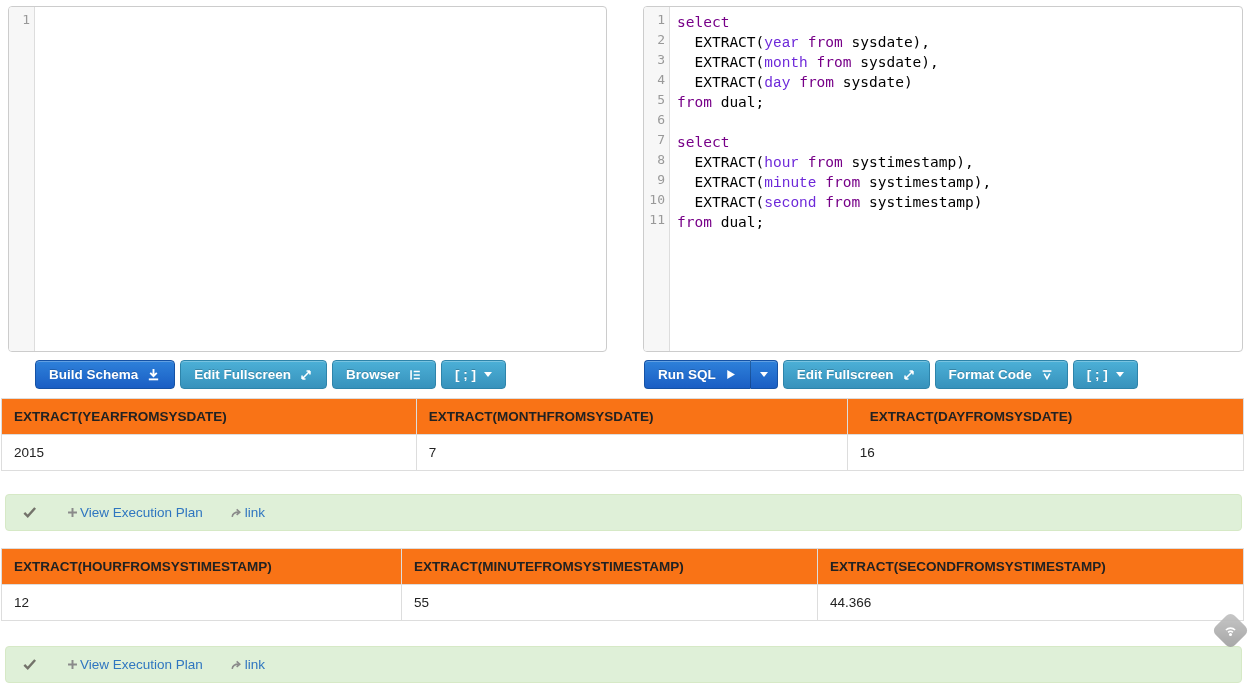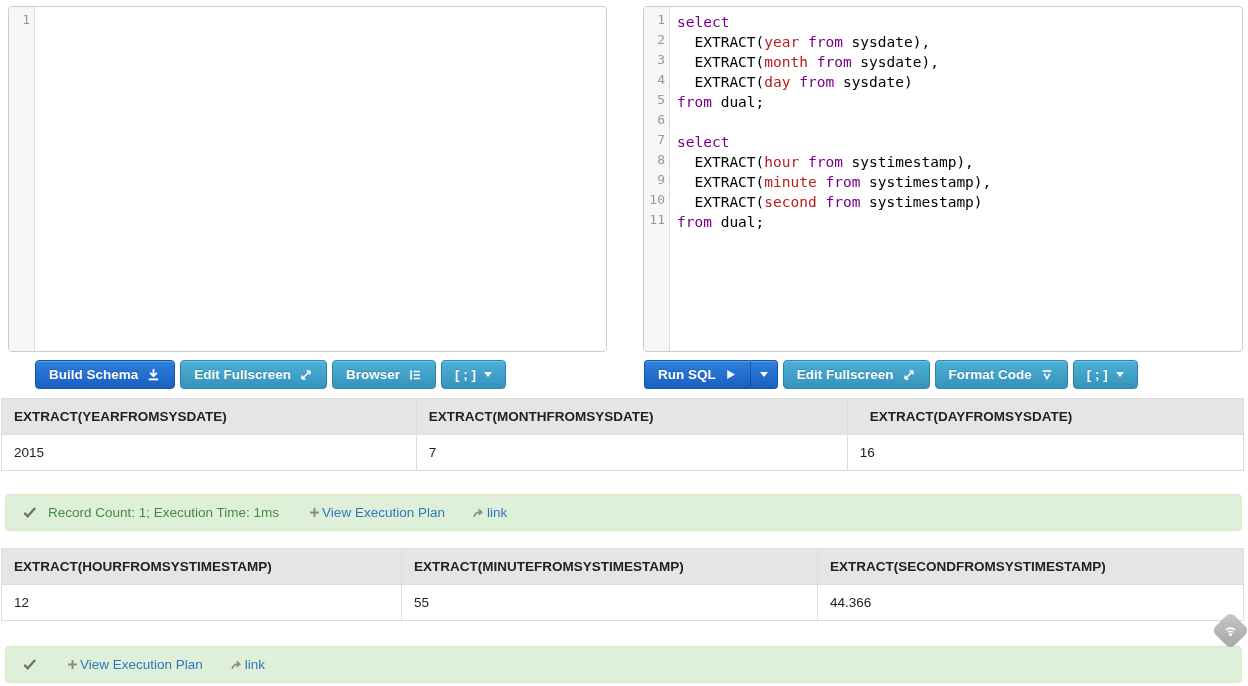--- a/index.html
+++ b/index.html
@@ -11,21 +11,21 @@
             background:#fff; display:flex; overflow:hidden; }
   .editor.schema { left:8px;  width:599px; }
   .editor.query  { left:643px; width:600px; }
   .gutter { width:26px; background:#f7f7f7; border-right:1px solid #ddd; padding:5px 4px 0 0;
             text-align:right; flex:none; }
   .ln { height:20px; line-height:20px; font:13px "DejaVu Sans Mono", monospace; color:#999; }
   .code { padding:5px 0 0 7px; font:14.5px/20px "DejaVu Sans Mono", monospace; color:#000;
           white-space:pre; flex:1; cursor:text; }
   .code-line { height:20px; }
   .tok-kw   { color:#770088; }
-  .tok-atom { color:#b91c1c; }
+  .tok-atom { color:#6d28d9;font-family:Liberation Mono, monospace; }
   .tok-pl   { color:#000; }
 
   
   .toolbar { position:absolute; top:360px; display:flex; gap:5px; align-items:flex-start; }
   .toolbar.left  { left:10px;padding-left:25px; }
   .toolbar.right { left:644px; }
   .btn { height:29px; padding:0 13px; border-radius:4px; color:#fff; font-weight:bold; font-size:13.5px;
          display:inline-flex; align-items:center; gap:8px; border:1px solid #2e84aa; cursor:pointer;
          background:linear-gradient(#4cb0d7,#3792bc); text-shadow:0 -1px 0 rgba(0,0,0,.2);
          box-shadow:inset 0 1px 0 rgba(255,255,255,.25); white-space:nowrap; }
@@ -35,21 +35,21 @@
   .split .btn.caret-seg { border-radius:0 4px 4px 0; padding:0 9px; border-left:1px solid rgba(0,0,0,.25); }
   .icon { display:inline-flex; align-items:center; justify-content:center; flex:none; }
   .caret-down { width:0; height:0; border-left:4px solid transparent; border-right:4px solid transparent;
                 border-top:5px solid #fff; display:inline-block; }
 
   
   table.result { position:absolute; left:1px; width:1243px; border-collapse:collapse; table-layout:fixed;
                  background:#fff; }
   table.result-0 { top:398px; }
   table.result-1 { top:548px; }
-  table.result th { background:#e5e5e5; border:1px solid #ddd; text-align:left; font-size:13.5px;
+  table.result th { background:#f97316; border:1px solid #ddd; text-align:left; font-size:13.5px;
                     font-weight:bold; color:#222; padding:10px 12px; height:36px; }
   table.result td { border:1px solid #ddd; font-size:13.5px; color:#222; padding:10px 12px; height:36px; }
   table.result-0 th:nth-child(1){ width:33.4%; } table.result-0 th:nth-child(2){ width:34.7%;margin-left:12px; }
   table.result-0 th:nth-child(3){ width:31.9%;padding-left:22px; }
   table.result-1 th:nth-child(1){ width:32.2%; } table.result-1 th:nth-child(2){ width:33.5%; }
   table.result-1 th:nth-child(3){ width:34.3%; }
 
   
   .status-bar { position:absolute; left:5px; width:1237px; height:37px; background:#dff0d8;
                 border:1px solid #d6e9c6; border-radius:4px; display:flex; align-items:center;
@@ -184,21 +184,20 @@
         </tr>
       </tbody>
   </table>
 
   <div class="status-bar s0">
     <span class="icon">
       <svg width="15" height="15" viewBox="0 0 16 16">
           <path d="M2.5 8.5l3.6 3.6L14 3.2" stroke="#73736a" stroke-width="2.6" fill="none"></path>
         </svg>
     </span>
-    <span class="status-summary">Record Count: 1; Execution Time: 1ms</span>
     <a class="status-link plan">
       <span class="icon">
         <svg width="13" height="13" viewBox="0 0 16 16">
             <path d="M8 2.5v11M2.5 8h11" stroke="#8a8a8a" stroke-width="2.4"></path>
           </svg>
       </span>
       <span>View Execution Plan</span>
     </a>
     <a class="status-link share">
       <span class="icon">

